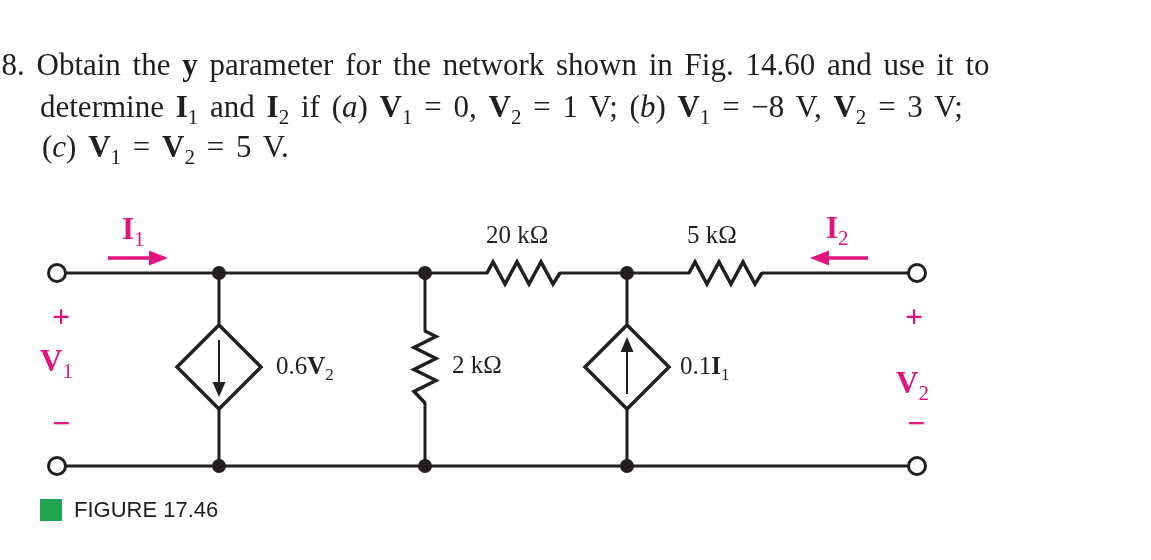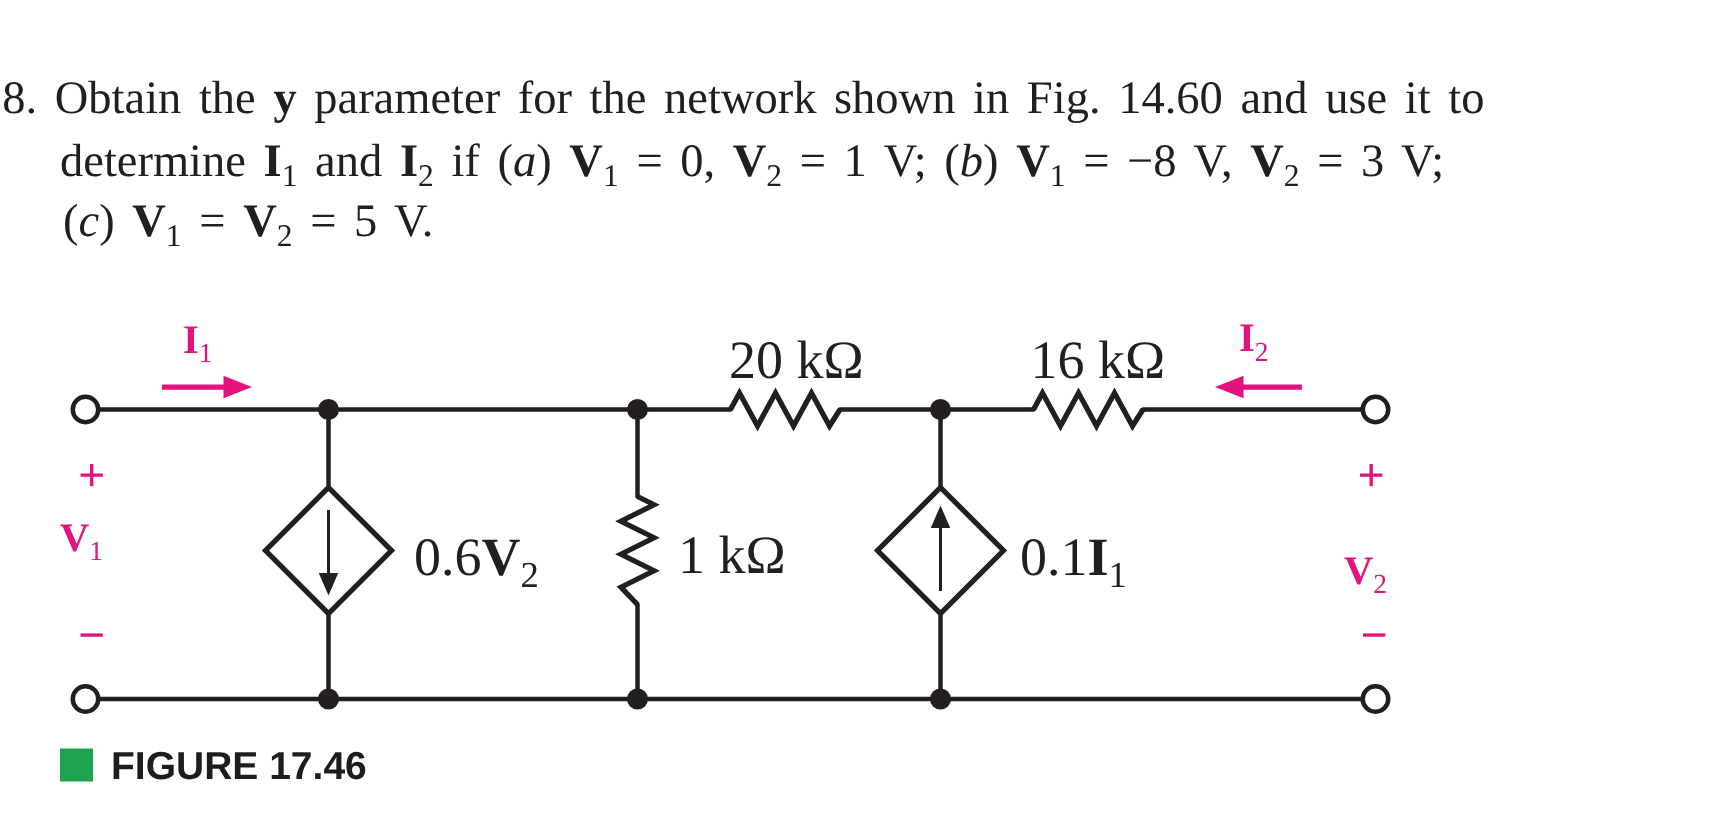--- a/index.html
+++ b/index.html
@@ -30,37 +30,37 @@
   .wire{stroke:var(--ink);stroke-width:3;fill:none;stroke-linecap:round;}
   .component{stroke:var(--ink);stroke-width:3.5;fill:none;stroke-linejoin:miter;}
   .node{fill:var(--ink);stroke:none;}
   .terminal{fill:#ffffff;stroke:var(--ink);stroke-width:3;}
   .thin{stroke:var(--ink);stroke-width:2;fill:none;}
   .head{fill:var(--ink);stroke:none;}
   .mline{stroke:var(--magenta);stroke-width:3.5;fill:none;}
   .mhead{fill:var(--magenta);stroke:none;}
   
   .clabel{
-    position:absolute;font-size:36px;line-height:1;
+    position:absolute;font-size:25px;line-height:1;
     color:var(--ink);white-space:pre;
   }
-  .mag{color:var(--magenta);font-weight:bold;font-size:27px;}
+  .mag{color:var(--magenta);font-weight:bold;font-size:31px;}
   .sign{
     position:absolute;color:var(--magenta);
     font-size:32px;font-weight:bold;line-height:1;
   }
   
   .caption{
     position:absolute;left:40px;top:499px;height:22px;
     display:flex;align-items:center;gap:12px;
   }
   .swatch{width:22px;height:22px;background:var(--green);display:inline-block;}
   .captext{
     font-family:"Liberation Sans","DejaVu Sans",sans-serif;
-    font-weight:bold;font-size:26px;line-height:22px;color:#1d1d1b;
+    font-weight:normal;font-size:22px;line-height:22px;color:#1d1d1b;
   }
 </style>
 </head>
 <body>
 
 <div>
 
   <section>
     <div class="pline l1"><span>18. Obtain the </span><span class="b">y</span><span> parameter for the network shown in Fig. 14.60 and use it to</span></div>
     <div class="pline l2"><span>determine </span><span class="b">I</span><sub>1</sub><span> and </span><span class="b">I</span><sub>2</sub><span> if (</span><span class="i">a</span><span>) </span><span class="b">V</span><sub>1</sub><span> = 0, </span><span class="b">V</span><sub>2</sub><span> = 1 V; (</span><span class="i">b</span><span>) </span><span class="b">V</span><sub>1</sub><span> = −8 V, </span><span class="b">V</span><sub>2</sub><span> = 3 V;</span></div>
@@ -106,22 +106,22 @@
       <circle class="terminal" cx="917" cy="273" r="8.5"></circle>
       <circle class="terminal" cx="917" cy="466" r="8.5"></circle>
 
       <line class="mline" x1="108" y1="258" x2="151" y2="258"></line>
       <polygon class="mhead" points="168,258 149,250.5 149,265.5"></polygon>
       <line class="mline" x1="868" y1="258" x2="827" y2="258"></line>
       <polygon class="mhead" points="810,258 829,250.5 829,265.5"></polygon>
     </svg>
 
     <div class="clabel" style="left:486px;top:222px;">20 kΩ</div>
-    <div class="clabel" style="left:687px;top:222px;">16 kΩ</div>
-    <div class="clabel" style="left:452px;top:352px;">1 kΩ</div>
+    <div class="clabel" style="left:687px;top:222px;">5 kΩ</div>
+    <div class="clabel" style="left:452px;top:352px;">2 kΩ</div>
 
     <div class="clabel" style="left:276px;top:353px;"><span>0.6</span><span class="b">V</span><sub>2</sub></div>
     <div class="clabel" style="left:680px;top:353px;"><span>0.1</span><span class="b">I</span><sub>1</sub></div>
 
     <div class="clabel mag" style="left:122px;top:213px;"><span>I</span><sub>1</sub></div>
     <div class="clabel mag" style="left:826px;top:212px;text-align:right;"><span>I</span><sub>2</sub></div>
 
     <div class="sign" style="left:52px;top:300px;">+</div>
     <div class="clabel mag" style="left:40px;top:345px;"><span>V</span><sub>1</sub></div>
     <div class="sign" style="left:52px;top:407px;">−</div>

